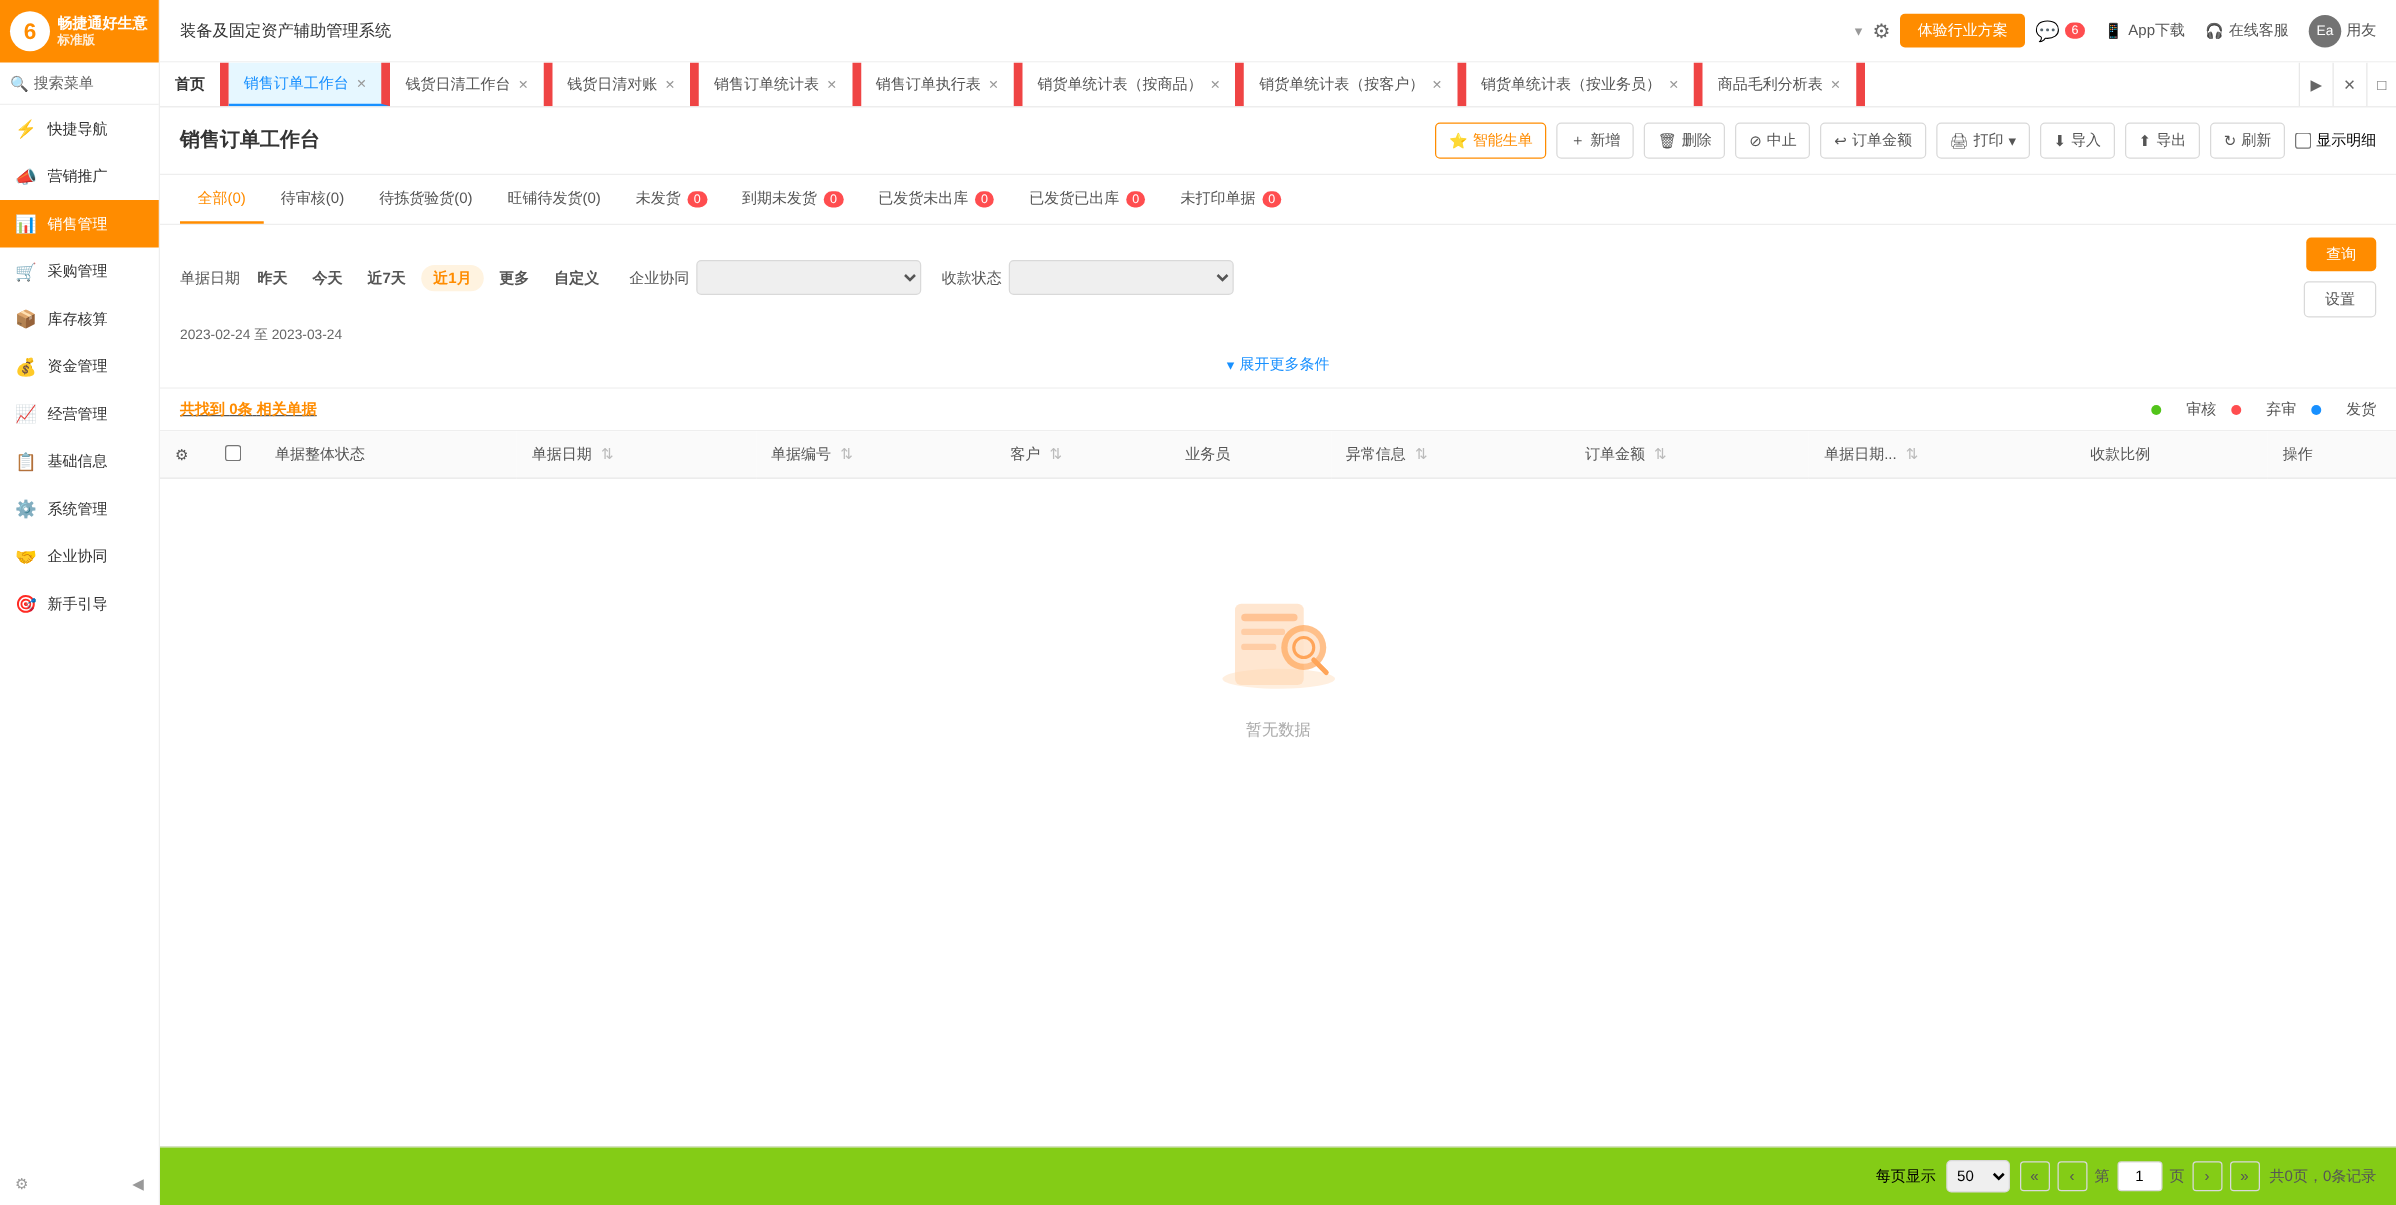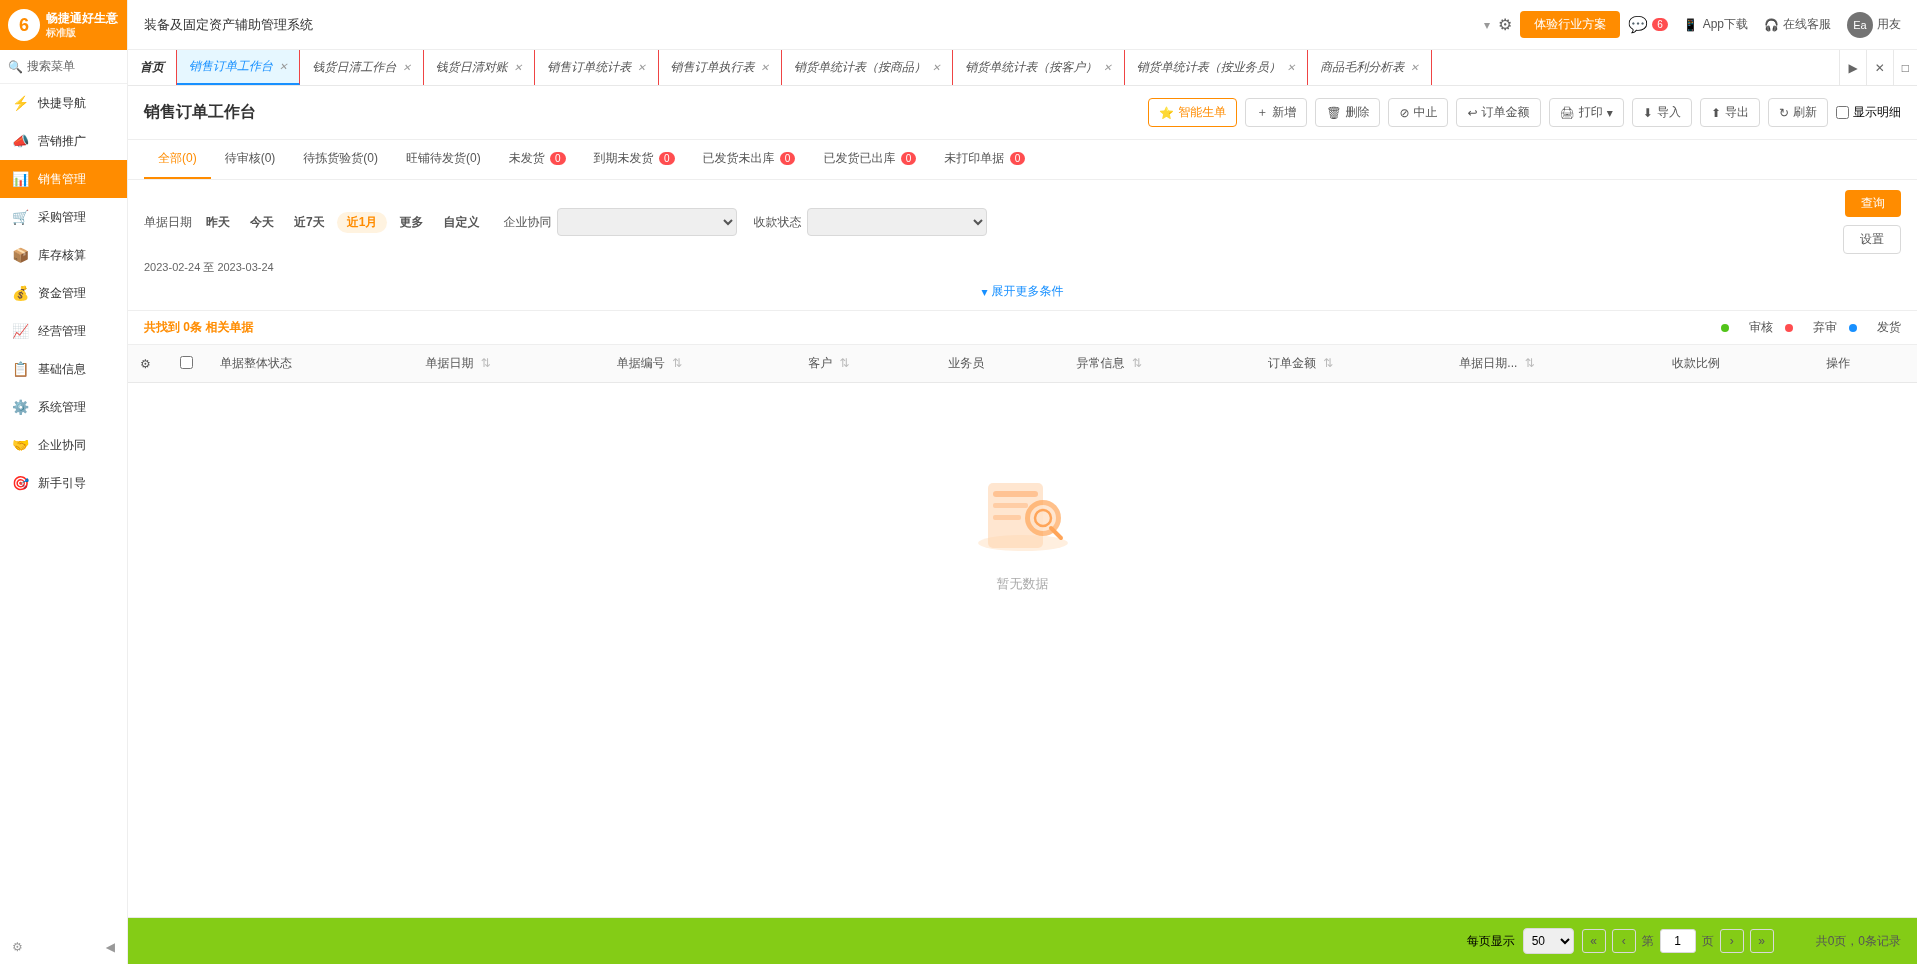--- a/index.html
+++ b/index.html
@@ -26,21 +26,21 @@
     .top-header .header-right { display: flex; align-items: center; gap: 16px; color: #555; }
     .top-header .header-btn { display: flex; align-items: center; gap: 4px; cursor: pointer; }
     .top-header .trial-btn { background: #ff8c00; color: #fff; padding: 5px 14px; border-radius: 4px; cursor: pointer; font-size: 12px; }
     .badge { background: #ff4d4f; color: #fff; border-radius: 10px; padding: 1px 5px; font-size: 10px; }
     .header-icon { font-size: 16px; }
     .settings-icon { font-size: 16px; cursor: pointer; color: #666; }
     .avatar-circle { width: 26px; height: 26px; border-radius: 50%; background: #737373; color: #fff; display: flex; align-items: center; justify-content: center; font-size: 11px; }
 
     
     .tab-bar { height: 36px; background: #fff; display: flex; align-items: stretch; border-bottom: 1px solid #e8e8e8; overflow: hidden; }
-    .tab-item { display: flex; align-items: center; padding: 0 12px; gap: 6px; cursor: pointer; color: #555; white-space: nowrap; border-right: 1px solid #ef4444; font-size: 12px; flex-shrink: 0; font-style: italic; }
+    .tab-item { display: flex; align-items: center; padding: 0 12px; gap: 6px; cursor: pointer; color: #555; white-space: nowrap; border-right: 7px solid #ef4444; font-size: 12px; flex-shrink: 0; }
     .tab-item.active { background: #e6f7ff; color: #1890ff; border-bottom: 2px solid #1890ff; }
     .tab-item.home { color: #333; font-weight: bold; }
     .tab-close { font-size: 10px; color: #999; cursor: pointer; }
     .tab-more { display: flex; align-items: center; padding: 0 8px; cursor: pointer; color: #666; margin-left: auto; border-left: 1px solid #e8e8e8; }
     .tab-actions { display: flex; align-items: center; }
     .tab-action-btn { padding: 0 8px; cursor: pointer; color: #666; border-left: 1px solid #e8e8e8; height: 100%; display: flex; align-items: center; }
 
     
     .content-area { flex: 1; display: flex; flex-direction: column; overflow: hidden; background: #f5f5f5; }
 
@@ -67,21 +67,21 @@
     .date-btn.active { background: #fff3e0; color: #ff8c00; border-radius: 12px; padding: 2px 10px; }
     .date-range { color: #666; font-size: 11px; margin-top: 48px; }
     .search-select { width: 180px; height: 28px; border: 1px solid #d9d9d9; border-radius: 4px; padding: 0 8px; color: #555; }
     .expand-btn { display: flex; align-items: center; gap: 4px; color: #1890ff; cursor: pointer; font-size: 12px; }
     .query-btn { background: #ff8c00; color: #fff; padding: 5px 16px; border-radius: 4px; cursor: pointer; border: none; font-size: 12px; }
     .set-btn { background: #fff; color: #555; padding: 5px 16px; border-radius: 4px; cursor: pointer; border: 1px solid #d9d9d9; font-size: 12px; margin-top: 4px; }
     .search-right { display: flex; flex-direction: column; align-items: flex-end; gap: 4px; margin-left: auto; }
 
     
     .toolbar { background: #fff; padding: 8px 16px; display: flex; align-items: center; justify-content: space-between; border-bottom: 1px solid #eee; }
-    .toolbar-left { color: #555; }
+    .toolbar-left { color: #555; text-decoration: underline; }
     .toolbar-left span { color: #ff8c00; font-weight: bold; }
     .toolbar-right { display: flex; gap: 12px; }
     .toolbar-action { display: flex; align-items: center; gap: 20px; cursor: pointer; color: #555; }
     .toolbar-action .dot { width: 8px; height: 8px; border-radius: 50%; }
     .dot-green { background: #52c41a; }
     .dot-red { background: #ff4d4f; }
     .dot-blue { background: #1890ff; }
 
     
     .table-container { flex: 1; overflow: auto; background: #fff; }
@@ -93,21 +93,21 @@
     .empty-state { display: flex; flex-direction: column; align-items: center; justify-content: center; padding: 80px 0; }
     .empty-icon { width: 120px; height: 100px; }
     .empty-text { color: #aaa; margin-top: 12px; font-size: 13px; }
 
     
     .table-footer { background: #84cc16; padding: 10px 16px; display: flex; align-items: center; justify-content: flex-end; border-top: 1px solid #e8e8e8; gap: 8px; }
     .page-size-select { height: 26px; border: 1px solid #d9d9d9; border-radius: 4px; padding: 0 4px; }
     .page-nav { display: flex; align-items: center; gap: 6px; color: #555; }
     .page-nav-btn { width: 24px; height: 24px; border: 1px solid #d9d9d9; border-radius: 3px; display: flex; align-items: center; justify-content: center; cursor: pointer; color: #555; }
     .page-num-input { width: 36px; height: 24px; border: 1px solid #d9d9d9; border-radius: 3px; text-align: center; }
-    .page-info { color: #555; margin-left: 34px; }
+    .page-info { color: #555; }
   </style>
 </head>
 <body>
 
 <div class="sidebar">
   <div class="sidebar-logo">
     <div class="logo-icon">
       <span>6</span>
     </div>
     <div class="logo-text">

